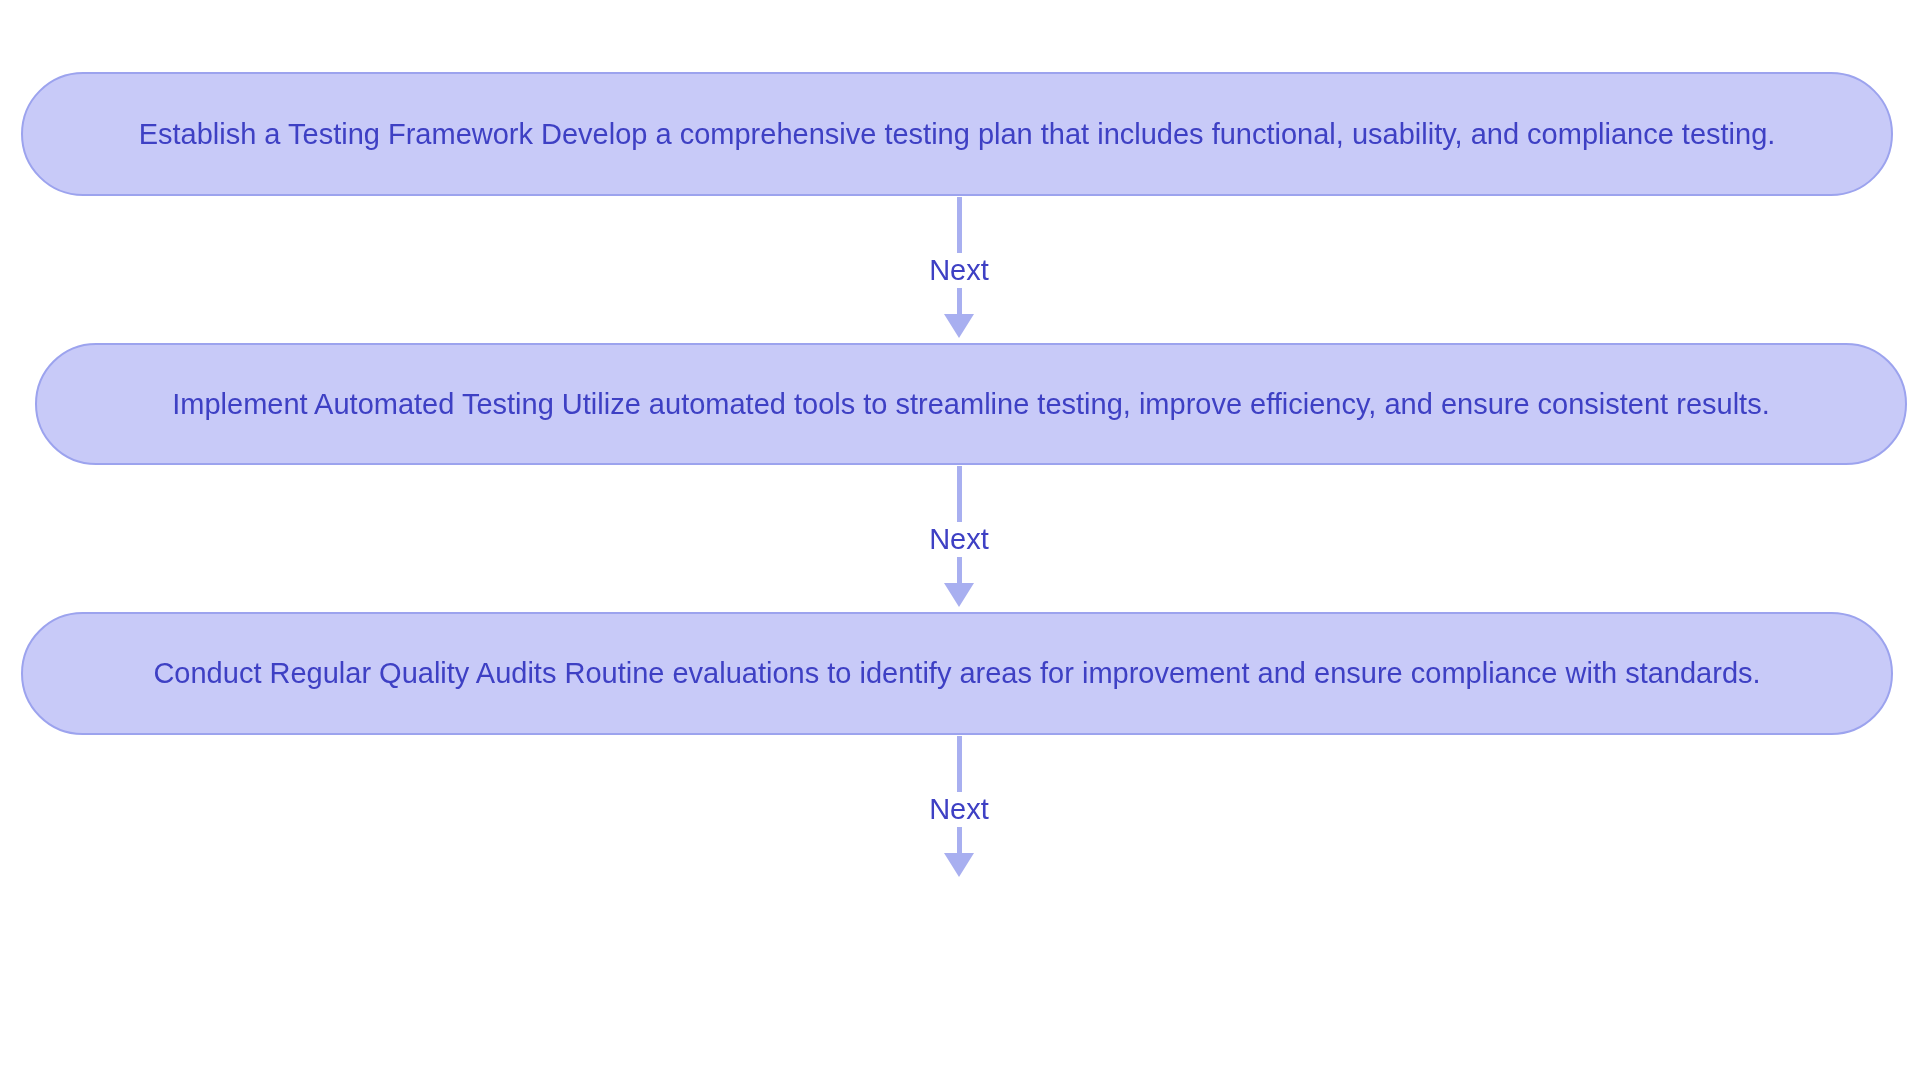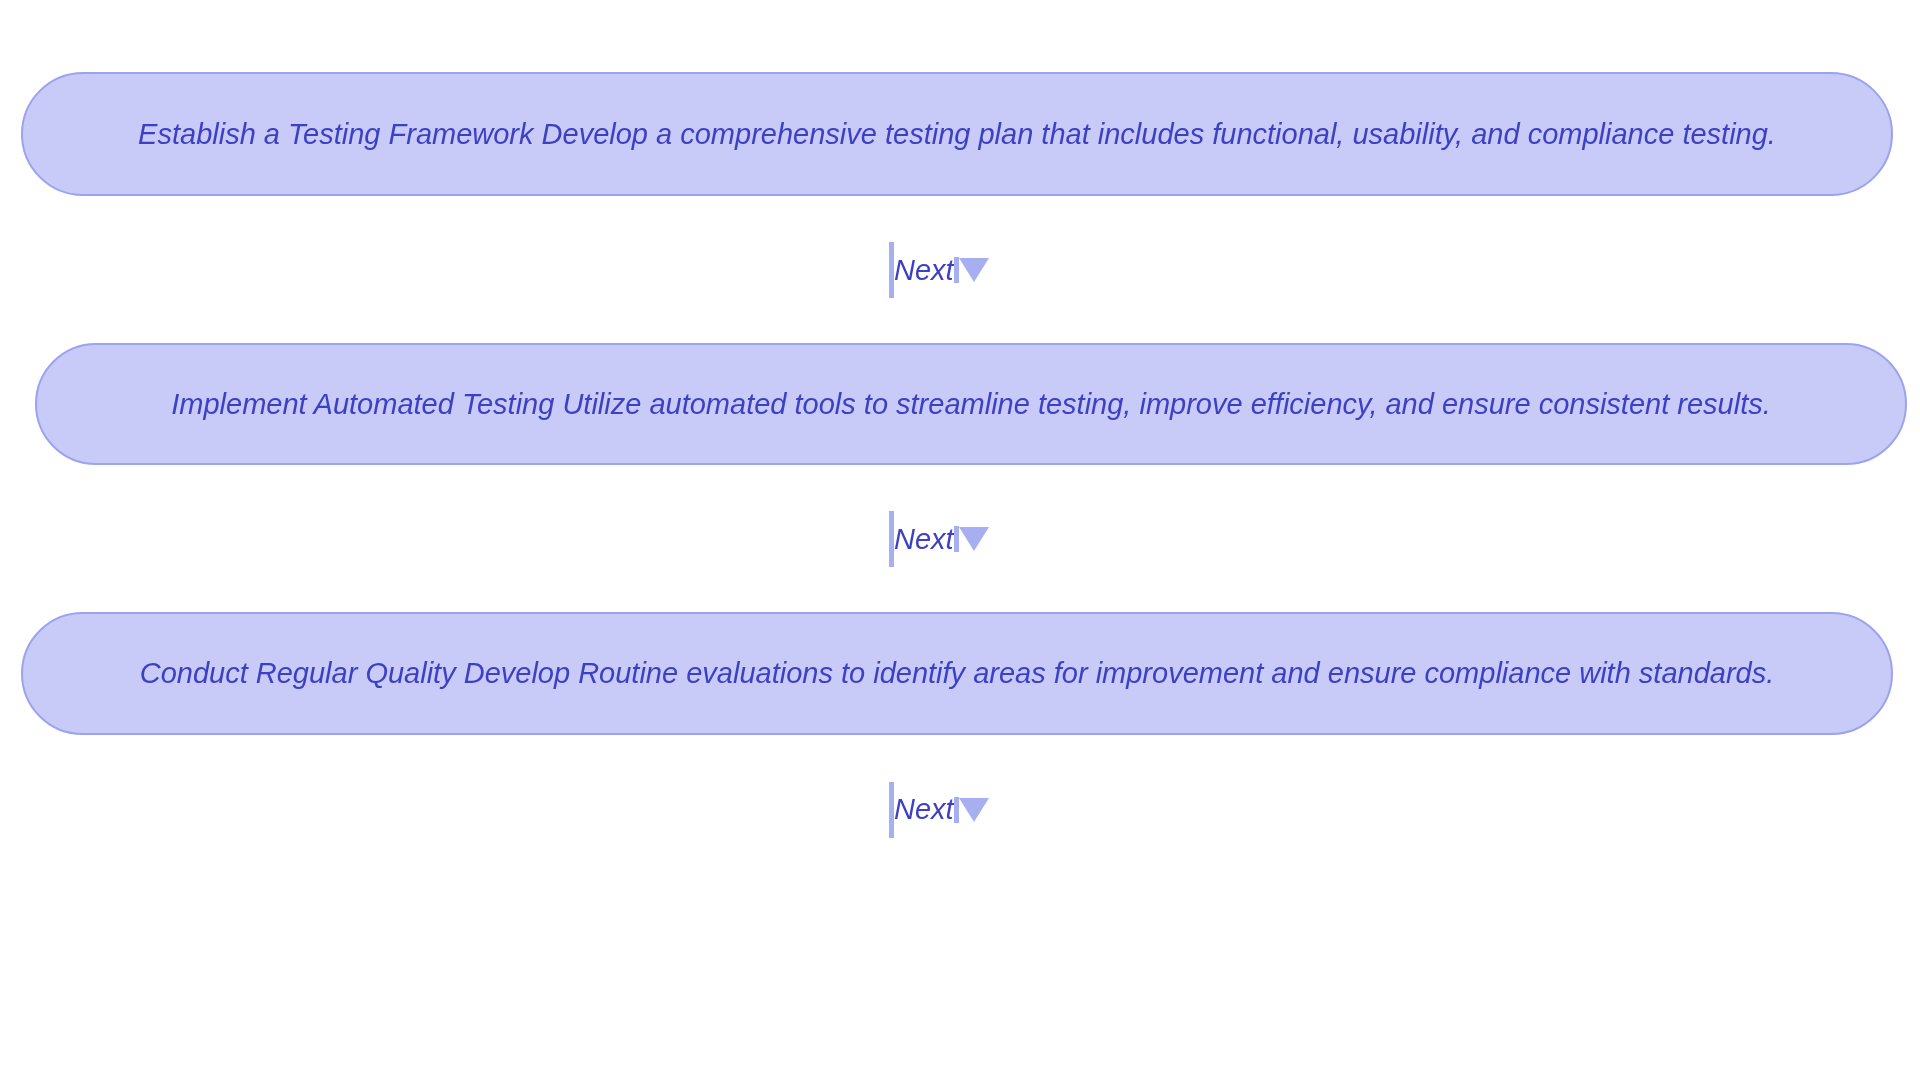--- a/index.html
+++ b/index.html
@@ -14,41 +14,40 @@
   body{
     background:var(--background);
     font-family:"Liberation Sans", sans-serif;
   }
   .canvas{
     position:relative;
     width:1920px;
     height:1083px;
     background:var(--background);
     overflow:hidden;
-    font-style:italic;
   }
   .flow-node{
     position:absolute;
     box-sizing:border-box;
     background:var(--node-fill);
     border:2px solid var(--node-border);
     border-radius:62px;
     color:var(--node-text);
     display:flex;
     align-items:center;
     justify-content:center;
     text-align:center;
     font-size:29px;
     line-height:1.2;
     padding:0 40px;
   }
   .connector{
     position:absolute;
     display:flex;
-    flex-direction:row;
+    flex-direction:column;
     align-items:center;
     width:140px;
   }
   .connector .seg{
     width:5px;
     background:var(--arrow);
   }
   .connector .seg1{height:56px;}
   .connector .seg2{height:26px;}
   .connector .edge-label{
@@ -86,21 +85,21 @@
   </div>
 
   <div class="connector" style="left:889px; top:466px; height:146px;">
     <div class="seg seg1"></div>
     <div class="edge-label">Next</div>
     <div class="seg seg2"></div>
     <div class="arrow-head"></div>
   </div>
 
   <div class="flow-node" style="left:21px; top:612px; width:1872px; height:123px;">
-    <span>Conduct Regular Quality Develop Routine evaluations to identify areas for improvement and ensure compliance with standards.</span>
+    <span>Conduct Regular Quality Audits Routine evaluations to identify areas for improvement and ensure compliance with standards.</span>
   </div>
 
   <div class="connector" style="left:889px; top:736px; height:147px;">
     <div class="seg seg1"></div>
     <div class="edge-label">Next</div>
     <div class="seg seg2"></div>
     <div class="arrow-head"></div>
   </div>
 
 

